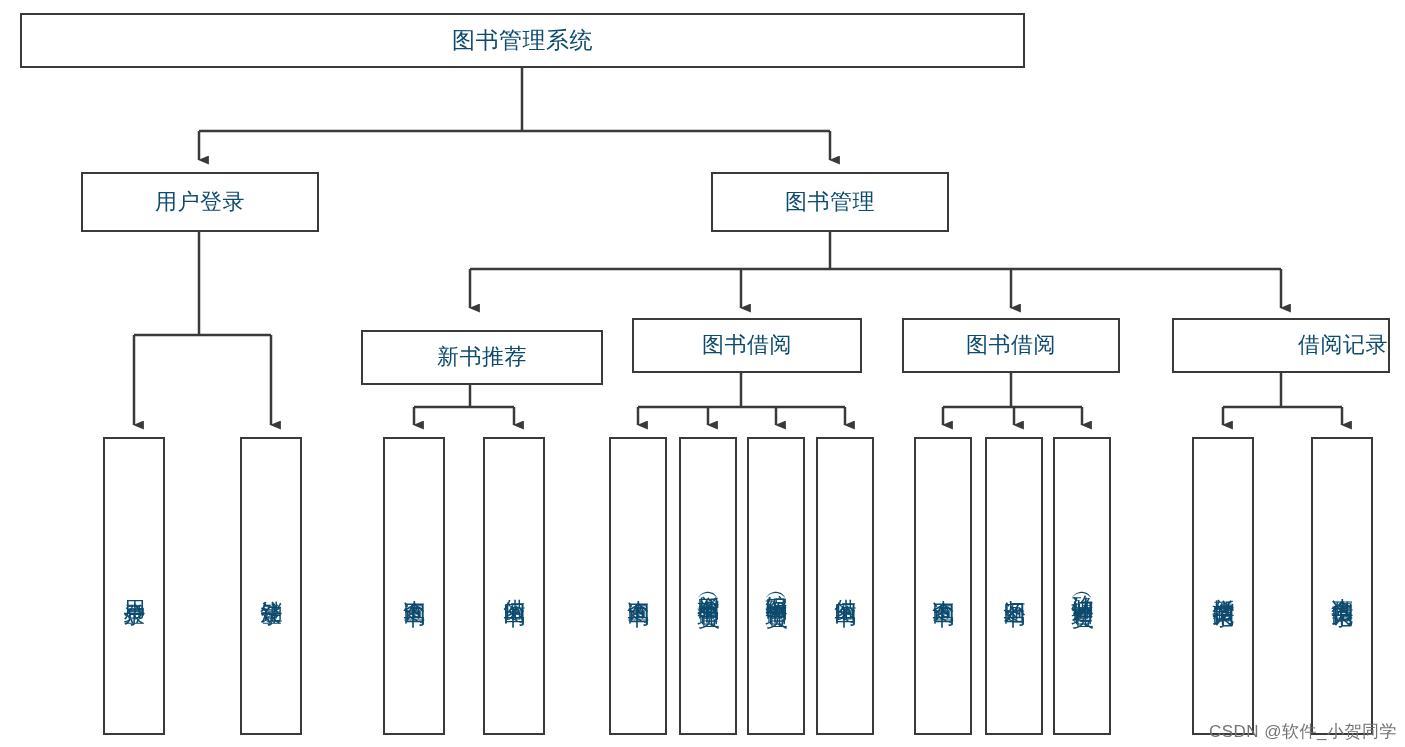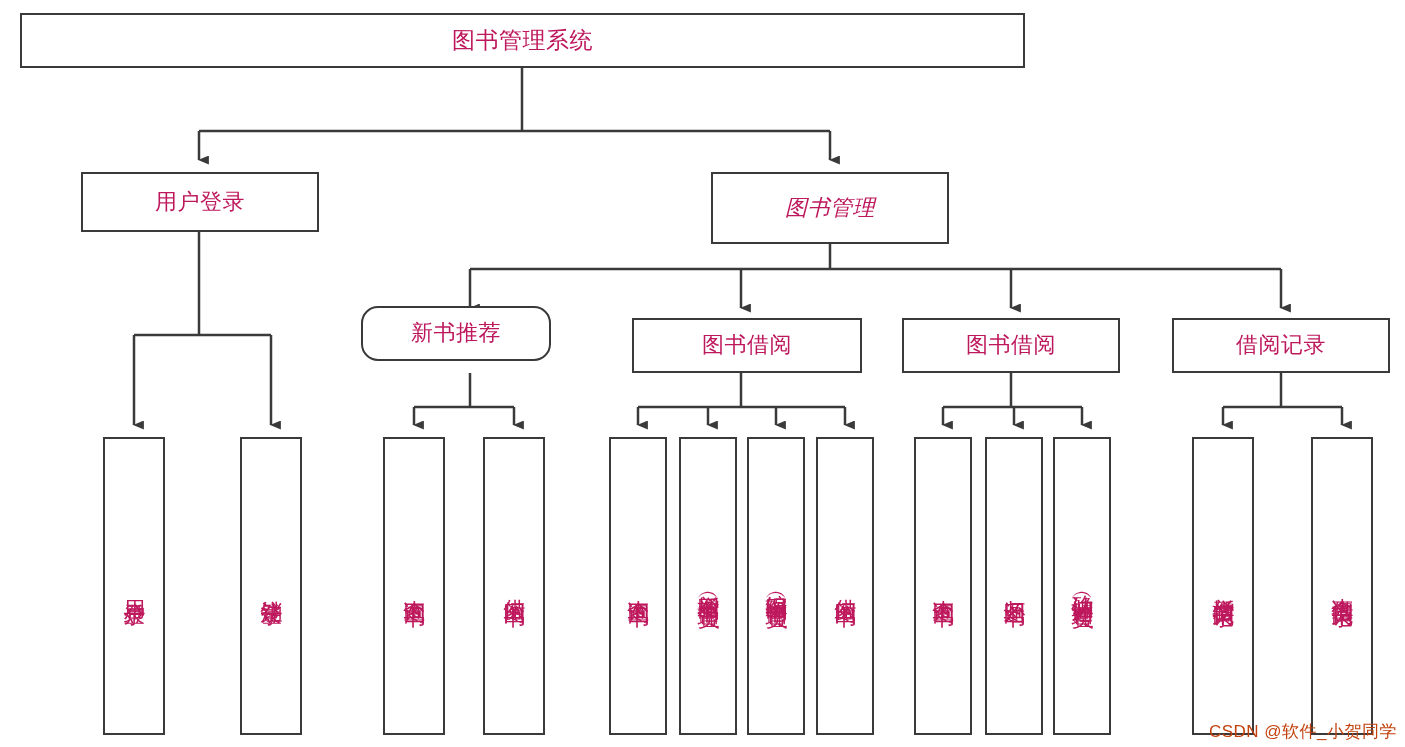--- a/index.html
+++ b/index.html
@@ -35,21 +35,21 @@
     align-items: center;
     justify-content: center;
     color: #2b2b2b;
     z-index: 2;
   }
   .node-label {
     display: block;
     text-align: center;
     line-height: 1.28;
     letter-spacing: 0.5px;
-    color: #be185d;
+    color: #0c4a6e;
   }
   
   .node.horiz .node-label {
     writing-mode: horizontal-tb;
     font-size: 22px;
   }
   .node.root .node-label {
     font-size: 23px;
   }
   
@@ -65,21 +65,21 @@
     line-height: 1.22;
     letter-spacing: 2px;
     white-space: nowrap;
     max-height: 100%;
   }
   #watermark {
     position: absolute;
     right: 8px;
     bottom: 4px;
     font-size: 17px;
-    color: #c2410c;
+    color: #737373;
     letter-spacing: 0.5px;
     z-index: 3;
     white-space: nowrap;
     font-family: "Liberation Sans", "DejaVu Sans", sans-serif;
   }
 </style>
 </head>
 <body>
 
 <div id="diagram-root">
@@ -134,34 +134,34 @@
     </g>
   </svg>
 
   <div class="node horiz root" style="left: 20px; top: 13px; width: 1005px; height: 55px;">
     <span class="node-label">图书管理系统</span>
   </div>
 
   <div class="node horiz" style="left: 81px; top: 172px; width: 238px; height: 60px;">
     <span class="node-label">用户登录</span>
   </div>
-  <div class="node horiz" style="left: 711px; top: 172px; width: 238px; height: 72px; font-style: italic;">
+  <div class="node horiz" style="left: 711px; top: 172px; width: 238px; height: 60px;">
     <span class="node-label">图书管理</span>
   </div>
 
-  <div class="node horiz" style="left: 361px; top: 306px; width: 190px; height: 55px; border-radius: 17px;">
+  <div class="node horiz" style="left: 361px; top: 330px; width: 242px; height: 55px;">
     <span class="node-label">新书推荐</span>
   </div>
   <div class="node horiz" style="left: 632px; top: 318px; width: 230px; height: 55px;">
     <span class="node-label">图书借阅</span>
   </div>
   <div class="node horiz" style="left: 902px; top: 318px; width: 218px; height: 55px;">
     <span class="node-label">图书借阅</span>
   </div>
-  <div class="node horiz" style="left: 1172px; top: 318px; width: 218px; height: 55px;">
+  <div class="node horiz" style="left: 1172px; top: 318px; width: 218px; height: 55px; justify-content: flex-end;">
     <span class="node-label">借阅记录</span>
   </div>
 
   <div class="node vert" style="left: 103px; top: 437px; width: 62px; height: 298px;">
     <span class="node-label">用户登录</span>
   </div>
   <div class="node vert" style="left: 240px; top: 437px; width: 62px; height: 298px;">
     <span class="node-label">注销登录</span>
   </div>
   <div class="node vert" style="left: 383px; top: 437px; width: 62px; height: 298px;">

